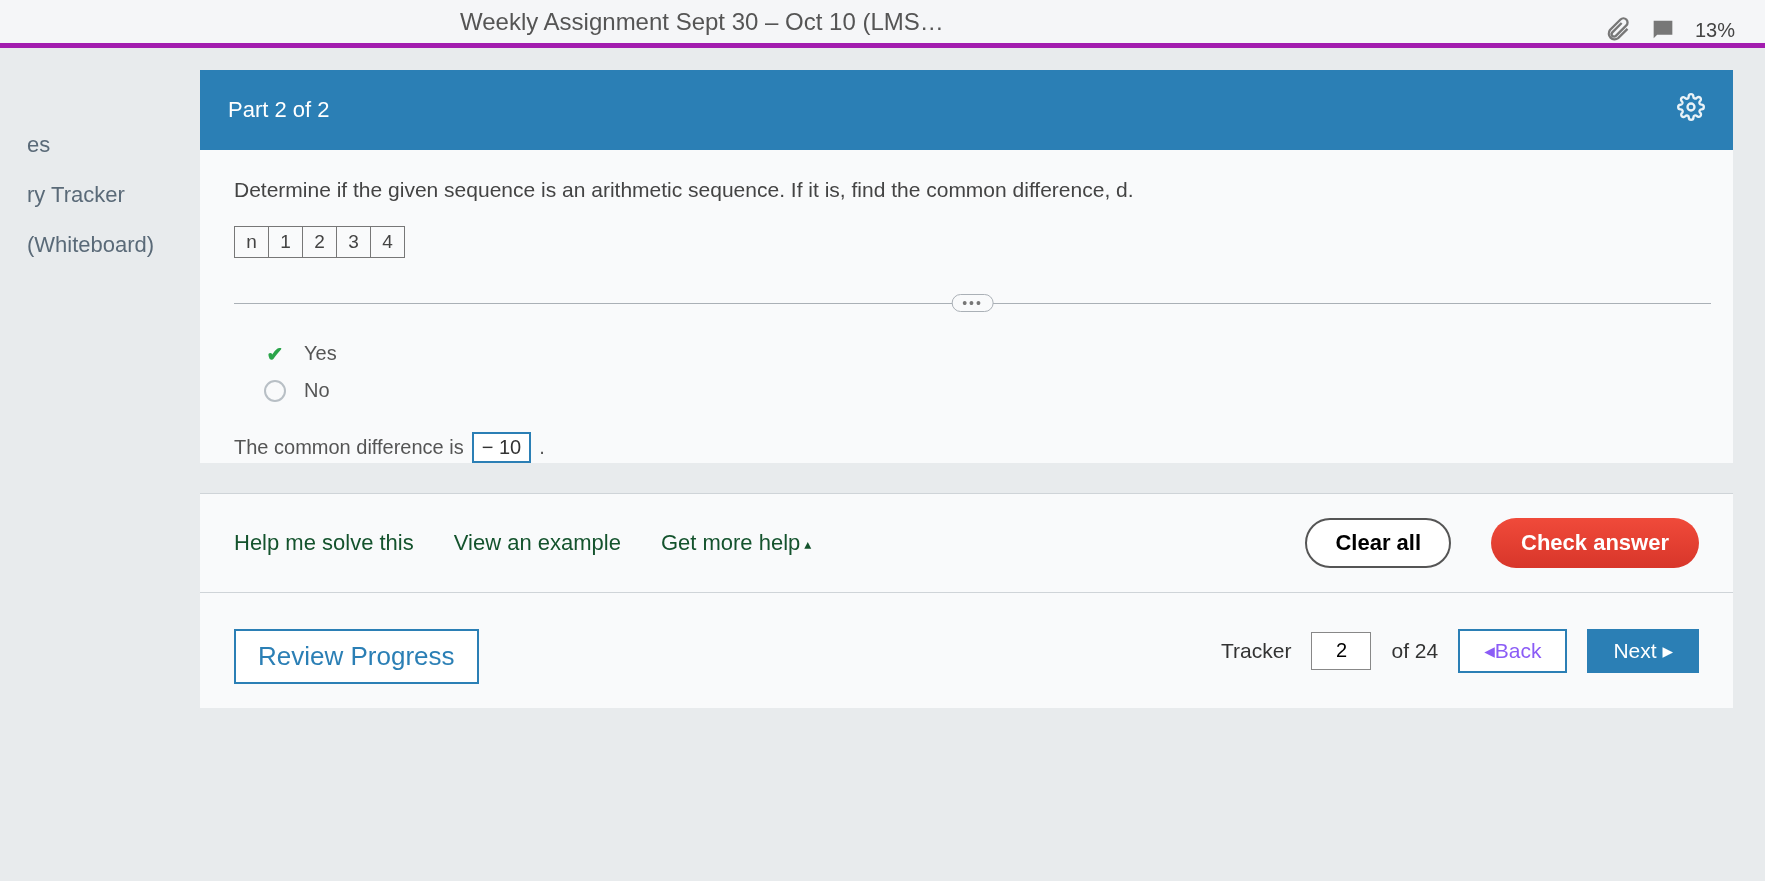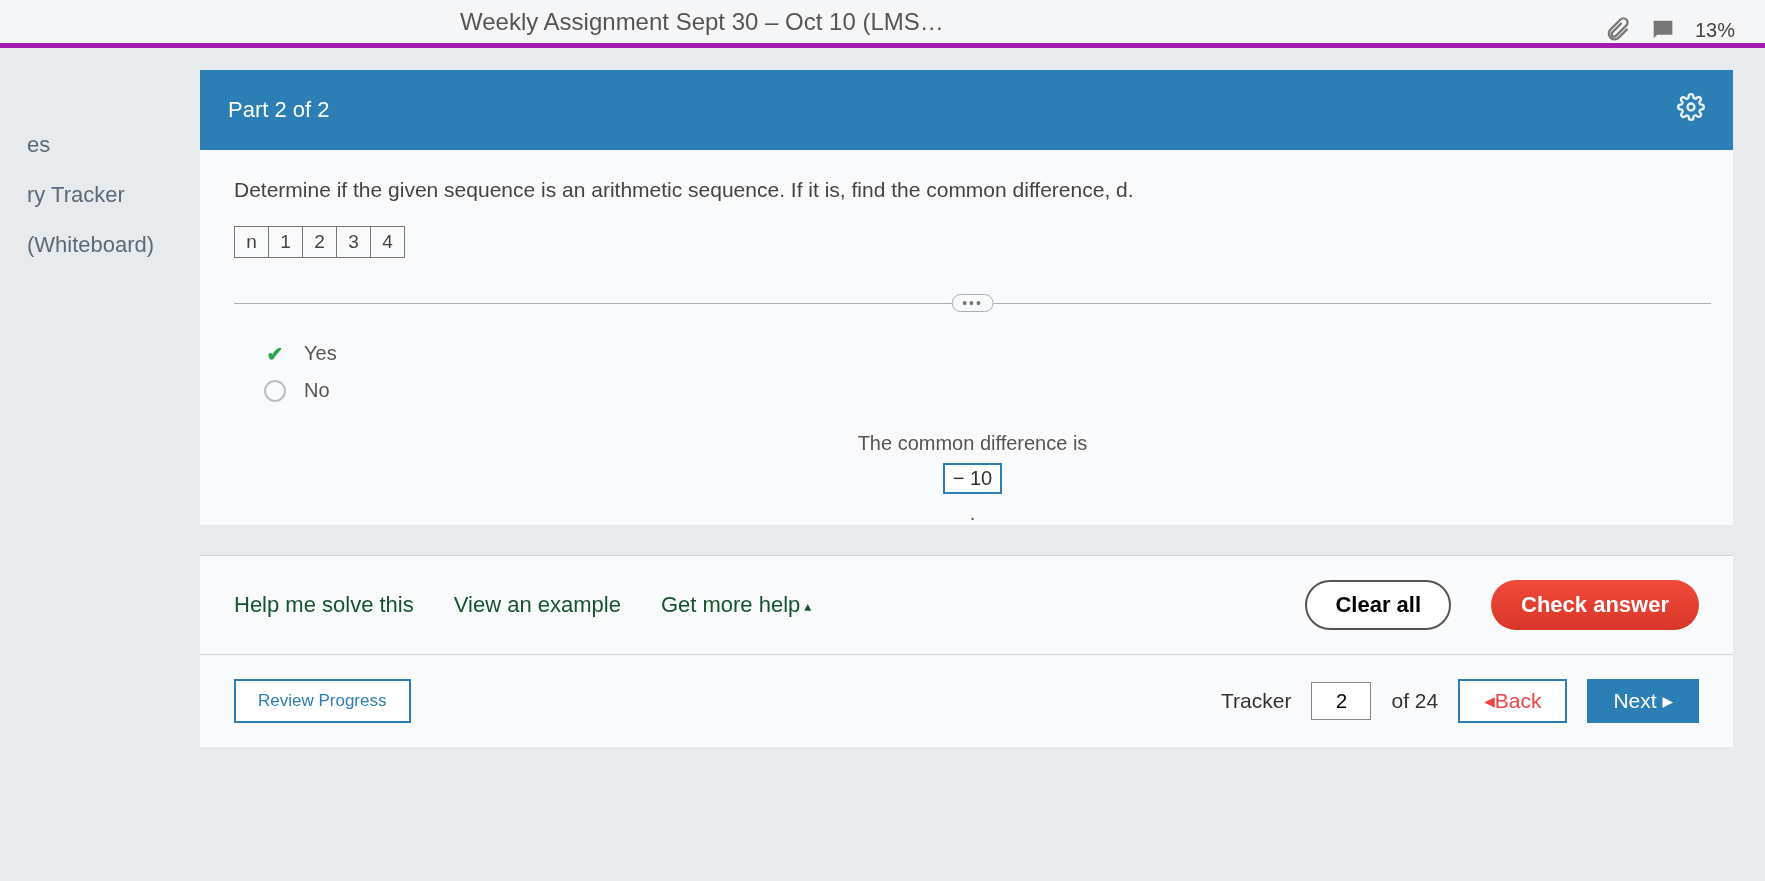--- a/index.html
+++ b/index.html
@@ -138,21 +138,20 @@
       border: 2px solid #b8bfc5;
       border-radius: 50%;
     }
     .answer-line {
       font-size: 20px;
       color: #555;
       display: flex;
       align-items: center;
       gap: 8px;
       margin-bottom: 30px;
-      flex-direction: column;
     }
     .answer-box {
       border: 2px solid #2b7fb5;
       padding: 2px 8px;
       min-width: 46px;
       text-align: center;
       color: #333;
       background: #fff;
     }
     .help-row {
@@ -200,37 +199,38 @@
       display: flex;
       align-items: center;
       gap: 20px;
       background: #f9fafb;
     }
     .btn-outline-blue {
       border: 2px solid #2b7fb5;
       color: #2b7fb5;
       background: #fff;
       padding: 10px 22px;
-      font-size: 17px;
+      font-size: 26px;
       font-weight: 500;
       cursor: pointer;
+      margin-top: 12px;
     }
     .footer-spacer { flex: 1; }
     .q-label { font-size: 21px; color: #333; }
     .q-input {
       border: 1px solid #888;
       width: 60px;
       height: 38px;
       text-align: center;
       font-size: 20px;
       background: #fff;
     }
     .btn-nav-back {
       border: 2px solid #2b7fb5;
-      color: #ef4444;
+      color: #8b5cf6;
       background: #fff;
       padding: 8px 24px;
       font-size: 21px;
       cursor: pointer;
     }
     .btn-nav-next {
       border: none;
       background: #2b7fb5;
       color: #fff;
       padding: 10px 26px;

